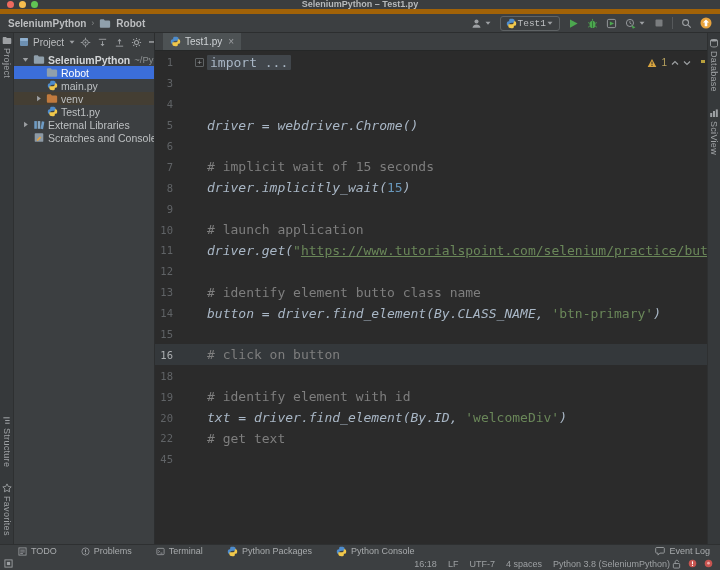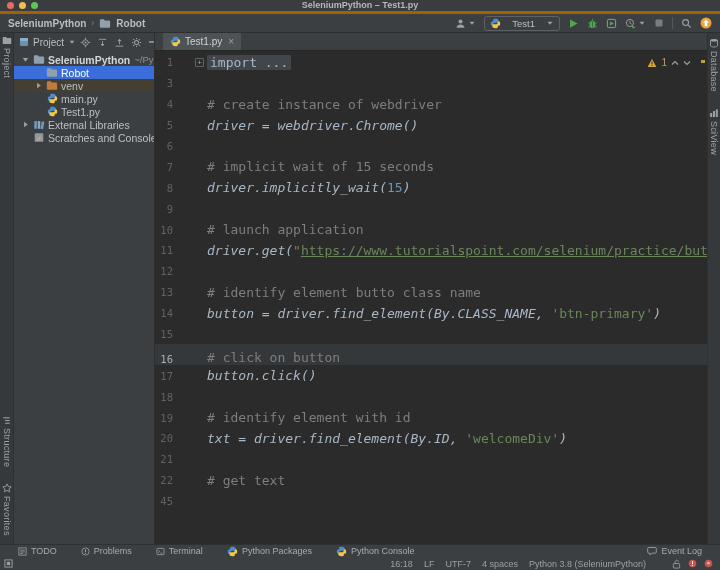--- a/index.html
+++ b/index.html
@@ -1,33 +1,33 @@
 <!DOCTYPE html>
 <html><head>
 <meta charset="utf-8">
 <style>
   html,body{margin:0;padding:0;background:#222;}
   body{width:720px;height:570px;overflow:hidden;font-family:"Liberation Sans","DejaVu Sans",sans-serif;}
   *{box-sizing:border-box;}
   .app{width:720px;height:570px;display:flex;flex-direction:column;background:#2b2b2b;}
 
   
-  .titlebar{flex:0 0 14px;height:14px;background:#3a3d3f;position:relative;display:flex;align-items:center;border-bottom:3px solid #a16207;}
+  .titlebar{flex:0 0 14px;height:14px;background:#3a3d3f;position:relative;display:flex;align-items:center;border-bottom:5px solid #a16207;}
   .lights{display:flex;gap:5px;margin-left:7px;z-index:2;}
   .light{width:7px;height:7px;border-radius:50%;}
   .wtitle{position:absolute;left:0;right:0;text-align:center;font-size:9px;font-weight:bold;color:#b6b9bb;line-height:13px;}
 
   
   .navbar{flex:0 0 19px;background:#3c3f41;border-bottom:1px solid #2c2e2f;display:flex;align-items:center;padding:0 8px;}
   .crumbs{display:flex;align-items:center;gap:5px;font-size:10px;font-weight:bold;color:#bcbec0;}
   .crumb-sep{color:#84888a;font-weight:normal;font-size:9px;}
   .crumbs .ic{display:inline-flex;}
   .nav-actions{margin-left:auto;display:flex;align-items:center;gap:8px;}
   .icon-btn{display:inline-flex;align-items:center;gap:2px;}
-  .combo{display:inline-flex;align-items:center;gap:11px;border:1px solid #5e6264;border-radius:3px;height:15px;padding:0 5px;font-size:9.5px;color:#bcbec0;}
+  .combo{display:inline-flex;align-items:center;gap:0;border:1px solid #5e6264;border-radius:3px;height:15px;padding:0 5px;font-size:9.5px;color:#bcbec0;font-family:Liberation Mono, monospace;}
   .vsep{width:1px;height:12px;background:#56595b;}
   .ic{display:inline-flex;align-items:center;justify-content:center;line-height:0;}
 
   
   .main{flex:1;display:flex;min-height:0;}
   .stripe{background:#36393b;display:flex;flex-direction:column;align-items:center;}
   .stripe.left{flex:0 0 14px;width:14px;border-right:1px solid #2e3031;justify-content:space-between;padding:3px 0 8px 0;}
   .stripe.right{flex:0 0 13px;width:13px;border-left:1px solid #2e3031;padding-top:5px;gap:14px;}
   .stripe-group{display:flex;flex-direction:column;align-items:center;gap:16px;}
   .stripe-item{display:flex;flex-direction:column;align-items:center;gap:3px;cursor:default;}
@@ -48,43 +48,43 @@
   .tree-row.bold .tlabel{font-weight:bold;color:#d3d5d7;}
   .thint{color:#8c8f91;font-size:9.5px;margin-left:4px;}
 
   
   .editor{flex:1;min-width:0;display:flex;flex-direction:column;background:#2b2b2b;position:relative;}
   .tabbar{flex:0 0 18px;background:#3c3f41;border-bottom:1px solid #252727;display:flex;align-items:flex-end;padding-left:8px;}
   .tab{height:17px;background:#4d5254;display:flex;align-items:center;gap:4px;padding:0 7px;font-size:10px;color:#ced2d5;}
   .tab .close{color:#9da0a3;font-size:10px;line-height:1;margin-left:2px;}
   .codearea{flex:1;position:relative;overflow:hidden;font-family:"DejaVu Sans Mono","Liberation Mono",monospace;font-size:13px;padding-top:1px;}
   .crow{height:20.9px;display:flex;align-items:center;}
-  .crow.active{background:#34383b;align-items:flex-end;}
+  .crow.active{background:#34383b;}
   .ln{flex:0 0 18px;width:18px;text-align:right;color:#606366;font-size:10.5px;}
   .crow.active .ln{color:#abaeb0;}
   .fc{flex:0 0 34px;display:flex;justify-content:flex-end;align-items:center;padding-right:3px;}
   .ct{white-space:pre;color:#a9b7c6;}
   .sd{color:#a9b7c6;font-style:italic;}
   .sc{color:#7e7e7e;}
   .ss{color:#6a8759;}
   .su{color:#6a8759;text-decoration:underline;}
   .sn{color:#6897bb;}
   .sb{color:#8888c6;}
   .sf{background:#41464b;padding:0 3px;border-radius:1px;color:#a9b7c6;}
   .foldbox{width:9px;height:9px;border:1px solid #5f6365;color:#9da0a3;font-size:8px;line-height:7px;text-align:center;border-radius:1px;font-family:"Liberation Sans",sans-serif;}
   .warn-widget{position:absolute;top:24px;right:16px;display:flex;align-items:center;gap:4px;font-size:10px;color:#b9a35e;}
   .stripe-mark{position:absolute;top:27px;right:2px;width:4px;height:3px;background:#b8a03c;}
 
   
-  .toolbar-bottom{flex:0 0 13px;background:#3c3f41;border-top:1px solid #2e3031;display:flex;align-items:center;font-size:9px;color:#a8abad;padding:0 16px 0 18px;}
+  .toolbar-bottom{flex:0 0 13px;background:#3c3f41;border-top:1px solid #2e3031;display:flex;align-items:center;font-size:9px;color:#a8abad;padding:0 8px 0 18px;}
   .tw-item{display:flex;align-items:center;gap:4px;margin-right:24px;}
   .event-log{margin-left:auto;margin-right:2px;display:flex;align-items:center;gap:4px;}
 
   
-  .statusbar{flex:0 0 13px;background:#3c3f41;display:flex;align-items:center;padding:0 7px 0 4px;font-size:9px;color:#9da0a3;gap:24px;}
+  .statusbar{flex:0 0 13px;background:#3c3f41;display:flex;align-items:center;padding:0 7px 0 4px;font-size:9px;color:#9da0a3;}
   .sb-right{margin-left:auto;display:flex;align-items:center;gap:11px;}
   .sb-icons{display:flex;align-items:center;gap:7px;margin-left:2px;}
 </style>
 </head>
 <body>
 
 <div class="app">
 
   <div class="titlebar">
     <div class="lights">
@@ -322,45 +322,45 @@
           <div class="tree-row selected">
             <span class="tspacer" style="width: 19px;"></span>
             <span class="tcaret"></span>
             <span class="ticon">
               <svg width="12" height="11" viewBox="0 0 14 12">
                 <path d="M1 2.5C1 1.7 1.6 1 2.4 1h3.2l1.2 1.6h4.8c.8 0 1.4.7 1.4 1.5v5.4c0 .8-.6 1.5-1.4 1.5H2.4C1.6 11 1 10.3 1 9.5z" fill="#90a0ac"></path>
               </svg>
             </span>
             <span class="tlabel">Robot</span>
           </div>
-          <div class="tree-row excluded">
-            <span class="tspacer" style="width: 19px;"></span>
-            <span class="tcaret">
-              <svg width="9" height="9" viewBox="0 0 10 10">
-                <path d="M3.4 2v6l4.2-3z" fill="#9da0a3"></path>
-              </svg>
-            </span>
-            <span class="ticon">
-              <svg width="12" height="11" viewBox="0 0 14 12">
-                <path d="M1 2.5C1 1.7 1.6 1 2.4 1h3.2l1.2 1.6h4.8c.8 0 1.4.7 1.4 1.5v5.4c0 .8-.6 1.5-1.4 1.5H2.4C1.6 11 1 10.3 1 9.5z" fill="#c07a3e"></path>
-              </svg>
-            </span>
-            <span class="tlabel">venv</span>
-          </div>
           <div class="tree-row">
             <span class="tspacer" style="width: 19px;"></span>
             <span class="tcaret"></span>
             <span class="ticon">
               <svg width="11" height="11" viewBox="0 0 14 14">
                 <path d="M7 1c2.5 0 4 .8 4 2.5V6H7.5C5 6 4 7 4 9v1H3C1.5 10 1 8.8 1 7s.6-3 2.5-3H4V3c0-1.4 1-2 3-2z" fill="#4e8ccc"></path>
                 <path d="M7 13c-2.5 0-4-.8-4-2.5V8h3.5C9 8 10 7 10 5V4h1c1.5 0 2 1.2 2 3s-.6 3-2.5 3H10v1c0 1.4-1 2-3 2z" fill="#f1c84b"></path>
               </svg>
             </span>
             <span class="tlabel">main.py</span>
           </div>
+          <div class="tree-row excluded">
+            <span class="tspacer" style="width: 19px;"></span>
+            <span class="tcaret">
+              <svg width="9" height="9" viewBox="0 0 10 10">
+                <path d="M3.4 2v6l4.2-3z" fill="#9da0a3"></path>
+              </svg>
+            </span>
+            <span class="ticon">
+              <svg width="12" height="11" viewBox="0 0 14 12">
+                <path d="M1 2.5C1 1.7 1.6 1 2.4 1h3.2l1.2 1.6h4.8c.8 0 1.4.7 1.4 1.5v5.4c0 .8-.6 1.5-1.4 1.5H2.4C1.6 11 1 10.3 1 9.5z" fill="#c07a3e"></path>
+              </svg>
+            </span>
+            <span class="tlabel">venv</span>
+          </div>
           <div class="tree-row">
             <span class="tspacer" style="width: 19px;"></span>
             <span class="tcaret"></span>
             <span class="ticon">
               <svg width="11" height="11" viewBox="0 0 14 14">
                 <path d="M7 1c2.5 0 4 .8 4 2.5V6H7.5C5 6 4 7 4 9v1H3C1.5 10 1 8.8 1 7s.6-3 2.5-3H4V3c0-1.4 1-2 3-2z" fill="#4e8ccc"></path>
                 <path d="M7 13c-2.5 0-4-.8-4-2.5V8h3.5C9 8 10 7 10 5V4h1c1.5 0 2 1.2 2 3s-.6 3-2.5 3H10v1c0 1.4-1 2-3 2z" fill="#f1c84b"></path>
               </svg>
             </span>
             <span class="tlabel">Test1.py</span>
@@ -417,21 +417,20 @@
             <span class="ct"><span class="sf">import ...</span></span>
           </div>
           <div class="crow">
             <span class="ln">3</span>
             <span class="fc"></span>
             <span class="ct"></span>
           </div>
           <div class="crow">
             <span class="ln">4</span>
             <span class="fc"></span>
-            <span class="ct"><span class="sc"># create instance of webdriver</span></span>
           </div>
           <div class="crow">
             <span class="ln">5</span>
             <span class="fc"></span>
             <span class="ct"><span class="sd">driver = webdriver.Chrome()</span></span>
           </div>
           <div class="crow">
             <span class="ln">6</span>
             <span class="fc"></span>
             <span class="ct"></span>
@@ -480,43 +479,33 @@
             <span class="ln">15</span>
             <span class="fc"></span>
             <span class="ct"></span>
           </div>
           <div class="crow active">
             <span class="ln">16</span>
             <span class="fc"></span>
             <span class="ct"><span class="sc"># click on button</span></span>
           </div>
           <div class="crow">
-            <span class="ln">17</span>
-            <span class="fc"></span>
-            <span class="ct"><span class="sd">button.click()</span></span>
-          </div>
-          <div class="crow">
             <span class="ln">18</span>
             <span class="fc"></span>
             <span class="ct"></span>
           </div>
           <div class="crow">
             <span class="ln">19</span>
             <span class="fc"></span>
             <span class="ct"><span class="sc"># identify element with id</span></span>
           </div>
           <div class="crow">
             <span class="ln">20</span>
             <span class="fc"></span>
             <span class="ct"><span class="sd">txt = driver.find_element(By.ID, </span><span class="ss">'welcomeDiv'</span><span class="sd">)</span></span>
-          </div>
-          <div class="crow">
-            <span class="ln">21</span>
-            <span class="fc"></span>
-            <span class="ct"></span>
           </div>
           <div class="crow">
             <span class="ln">22</span>
             <span class="fc"></span>
             <span class="ct"><span class="sc"># get text</span></span>
           </div>
           <div class="crow">
             <span class="ln">45</span>
             <span class="fc"></span>
             <span class="ct"></span>

